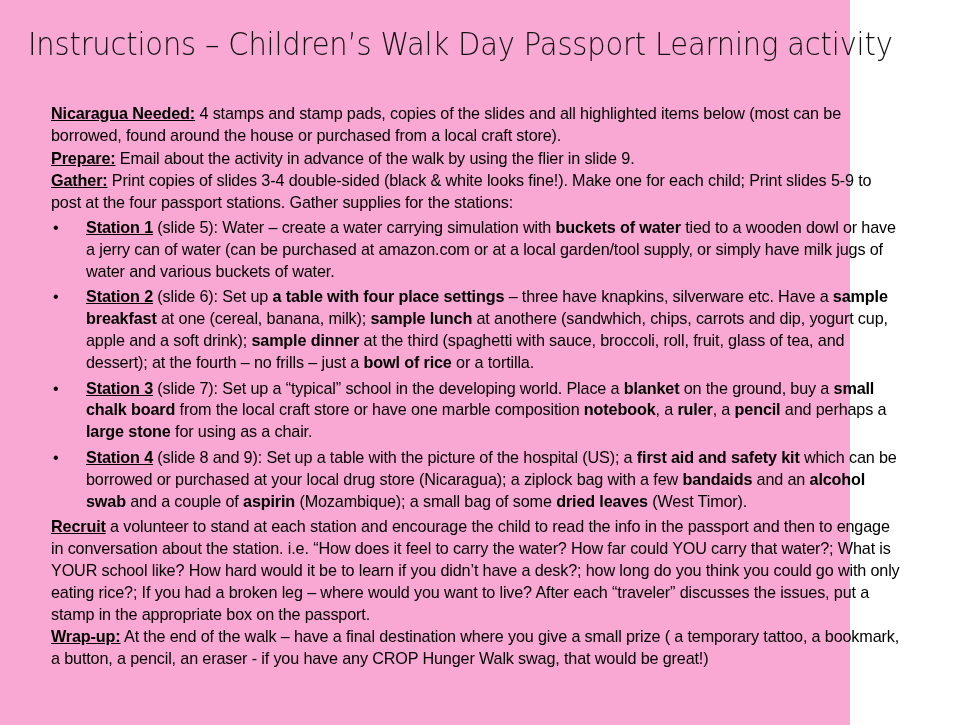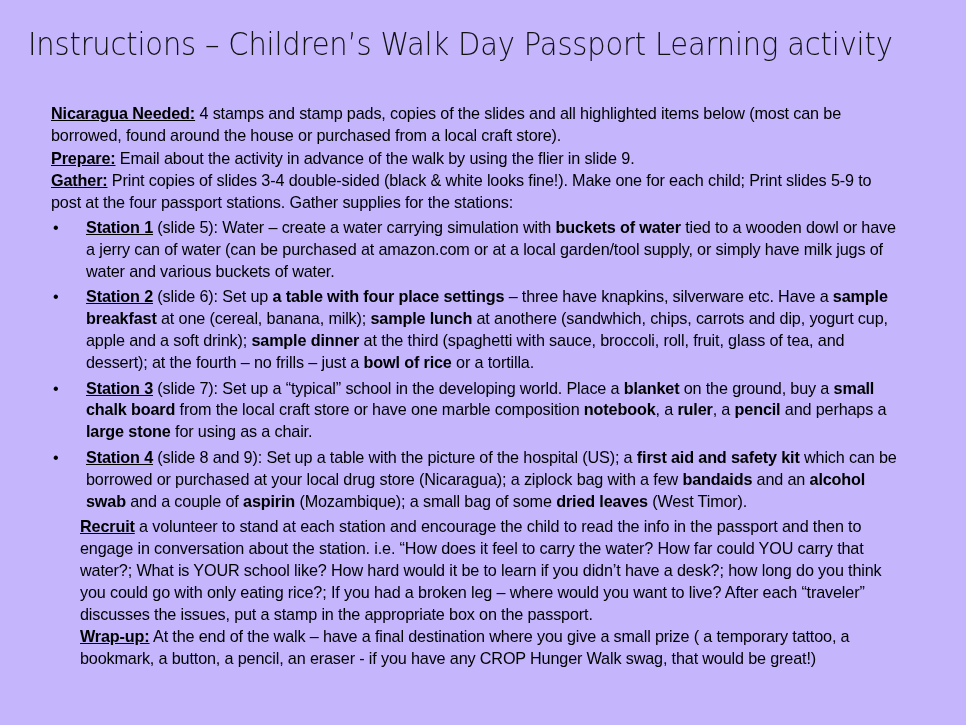--- a/index.html
+++ b/index.html
@@ -9,23 +9,23 @@
   body {
     width: 966px;
     height: 725px;
     background: #ffffff;
     font-family: "Liberation Sans", sans-serif;
     color: #000000;
     overflow: hidden;
   }
   .slide {
     position: relative;
-    width: 966px;
+    width: 850px;
     height: 725px;
-    background: #c4b5fd;
+    background: #f9a8d4;
     box-sizing: border-box;
   }
   .slide-title {
     position: absolute;
     left: 28px;
     top: 26px;
     width: 920px;
     font-family: "DejaVu Sans", sans-serif;
     font-size: 31.5px;
     font-weight: 300;
@@ -82,21 +82,20 @@
   .lead {
     font-weight: bold;
     text-decoration: underline;
   }
   .b {
     font-weight: bold;
     text-align: center;
   }
   .tail-block {
     margin-top: 4px;
-    margin-left: 29px;
   }
 </style>
 </head>
 <body>
 
 <div class="slide">
 
   <div class="slide-title">Instructions – Children’s Walk Day Passport Learning activity</div>
 
   <div class="body-block">

